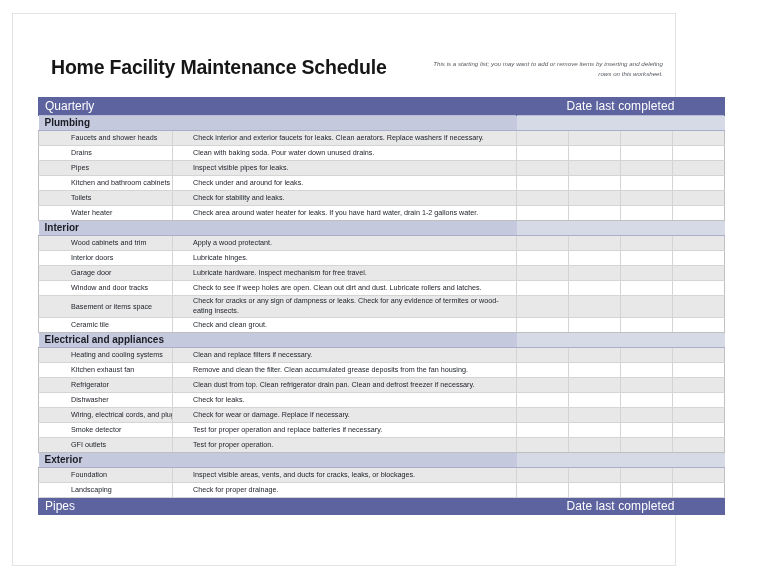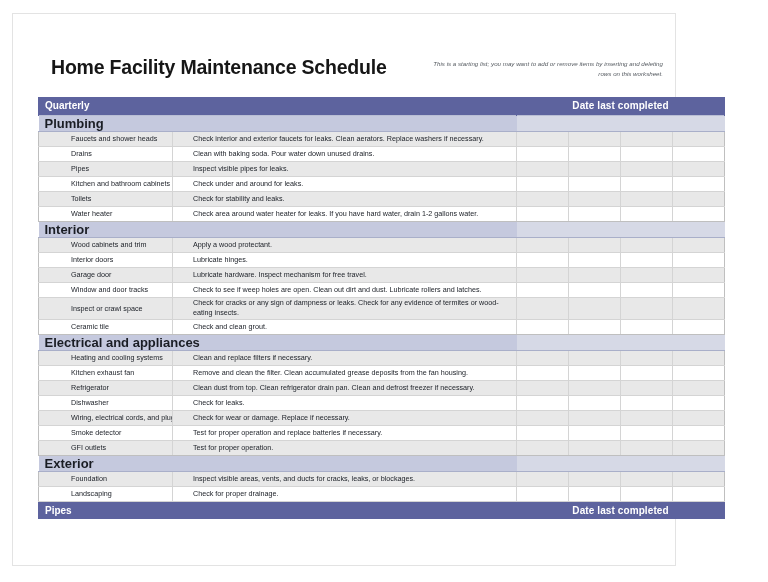--- a/index.html
+++ b/index.html
@@ -52,36 +52,36 @@
   .sheet td { padding: 0; vertical-align: middle; }
 
   col.c-item { width: 134px; }
   col.c-desc { width: 344px; }
   col.c-d1, col.c-d2, col.c-d3, col.c-d4 { width: 52px; }
 
   
   tr.banner td {
     background: #5d639e;
     color: #ffffff;
-    font-weight: bold;
+    font-weight: normal;
     height: 18px;
-    font-size: 10px;
+    font-size: 12px;
     border-left: 1px solid #5d639e;
     border-right: 1px solid #5d639e;
   }
   tr.banner td.banner-label { padding-left: 6px; text-align: left; }
   tr.banner td.banner-date { text-align: center; letter-spacing: 0.1px; }
 
   
   tr.section td {
     background: #c5c9de;
     color: #1a1d24;
     font-weight: bold;
     height: 15px;
-    font-size: 13px;
+    font-size: 10px;
     border-bottom: 1px solid #a9afc9;
     border-top: 1px solid #b9bed4;
   }
   tr.section td.sec-label { padding-left: 6px; }
   tr.section td.sec-fill { background: #d6d9e6; }
 
   
   tr.item td {
     height: 15px;
     border-bottom: 1px solid #d4d4d4;
@@ -219,21 +219,21 @@
         </tr>
         <tr class="item plain">
           <td class="cell-item">Window and door tracks</td>
           <td class="cell-desc">Check to see if weep holes are open. Clean out dirt and dust. Lubricate rollers and latches.</td>
           <td class="cell-date"></td>
           <td class="cell-date"></td>
           <td class="cell-date"></td>
           <td class="cell-date last"></td>
         </tr>
         <tr class="item shaded tall">
-          <td class="cell-item">Inspect or crawl space</td>
+          <td class="cell-item">Basement or items space</td>
           <td class="cell-desc">Check for cracks or any sign of dampness or leaks. Check for any evidence of termites or wood-eating insects.</td>
           <td class="cell-date"></td>
           <td class="cell-date"></td>
           <td class="cell-date"></td>
           <td class="cell-date last"></td>
         </tr>
         <tr class="item plain edge-bottom">
           <td class="cell-item">Ceramic tile</td>
           <td class="cell-desc">Check and clean grout.</td>
           <td class="cell-date"></td>

